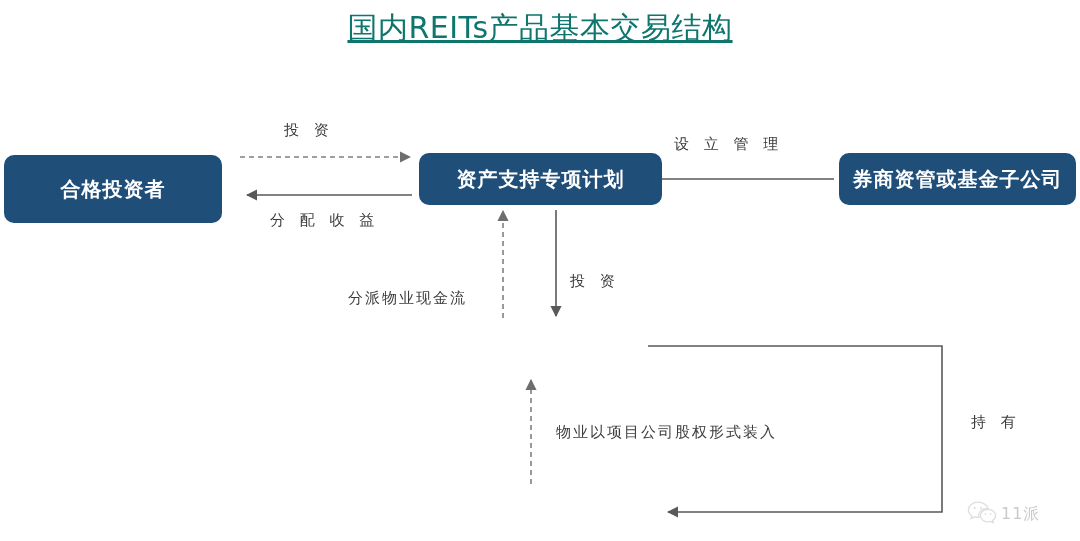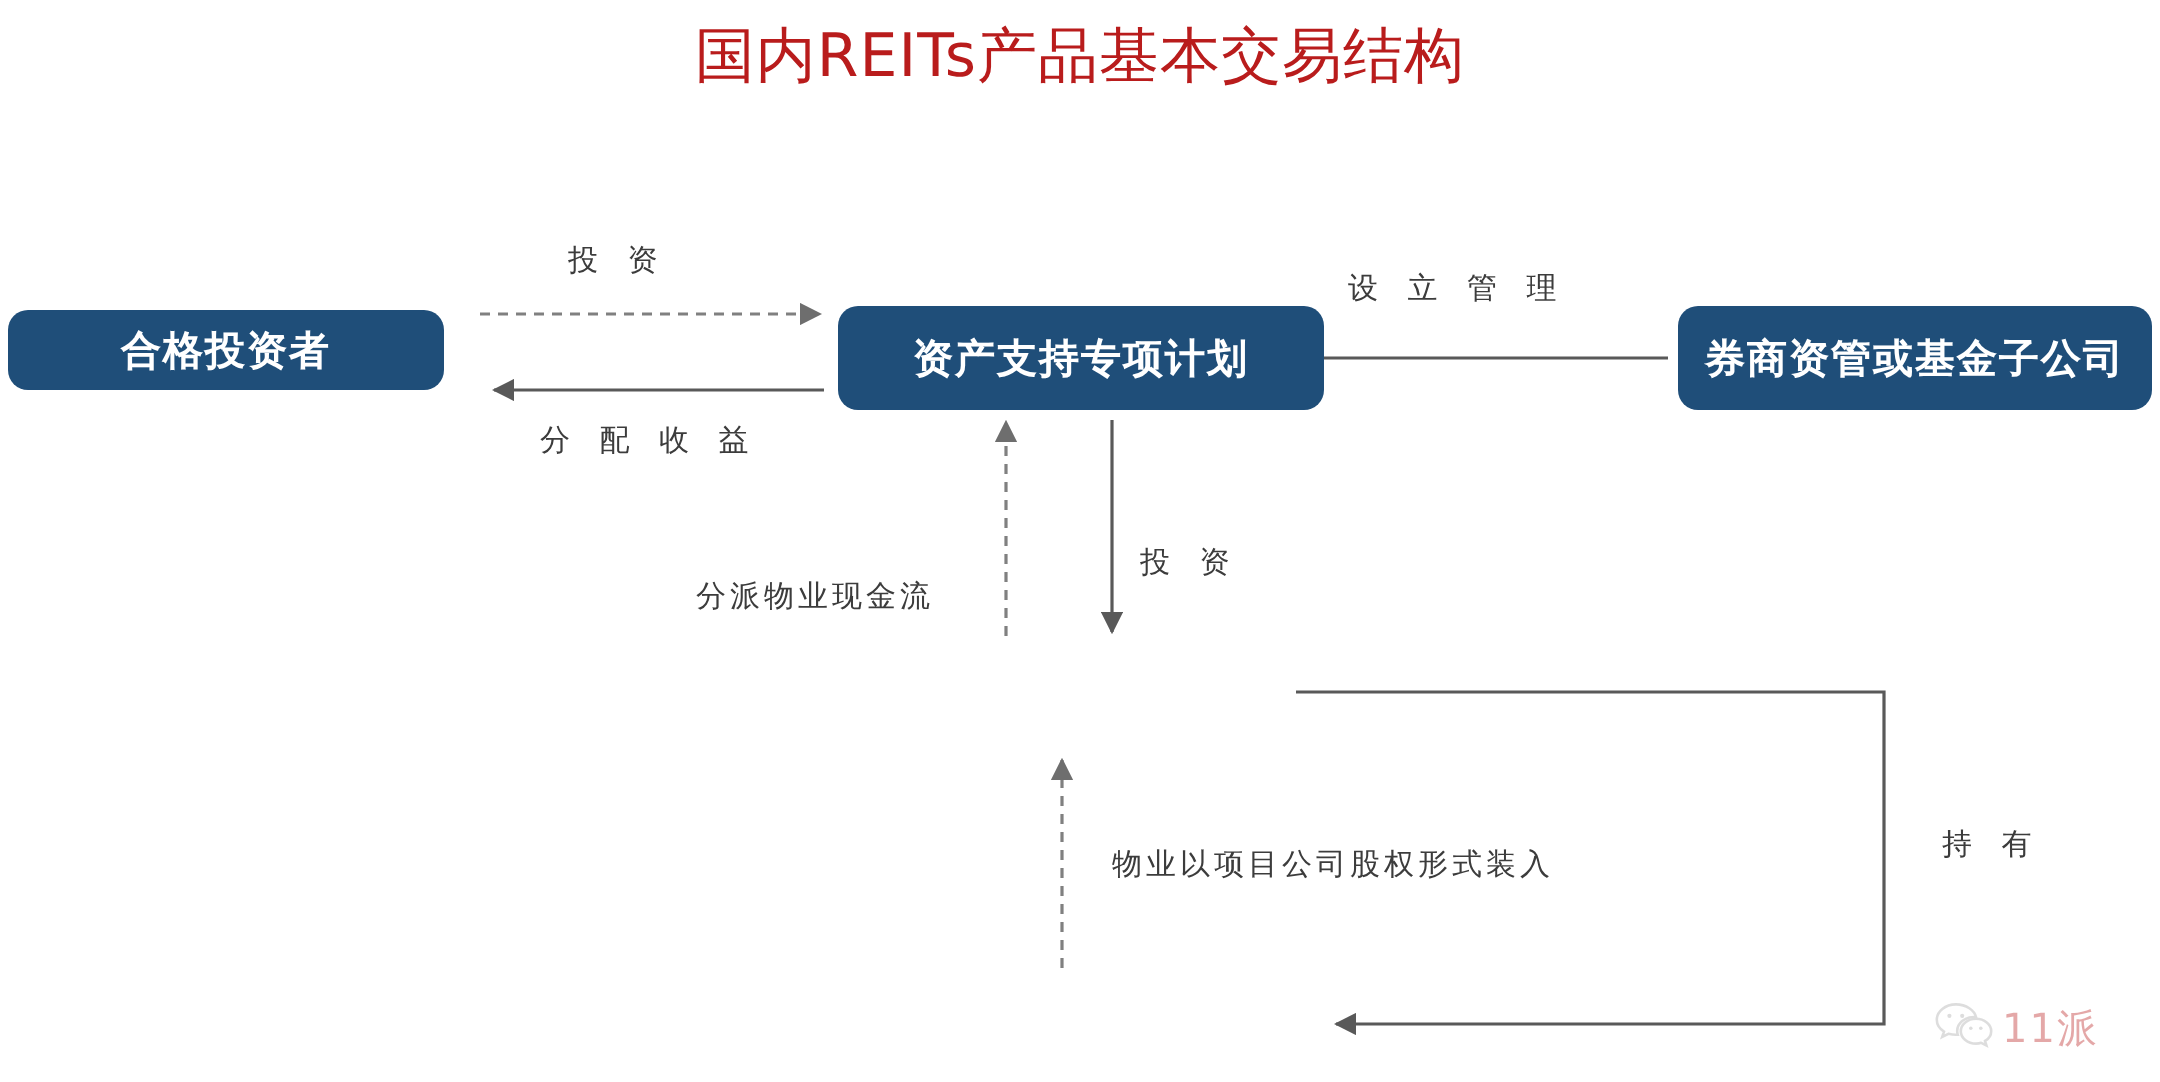--- a/index.html
+++ b/index.html
@@ -25,23 +25,24 @@
     height: 541px;
   }
   .title {
     position: absolute;
     left: 0;
     top: 8px;
     width: 1080px;
     text-align: center;
     font-size: 30px;
     font-weight: 400;
-    color: #b91c1c;
+    color: #0f766e;
     letter-spacing: 0.5px;
     font-family: "DejaVu Sans", "Liberation Sans", sans-serif;
+    text-decoration: underline;
   }
   .node {
     position: absolute;
     background: #1f4e79;
     color: #ffffff;
     border-radius: 10px;
     display: flex;
     align-items: center;
     justify-content: center;
     font-weight: bold;
@@ -61,22 +62,22 @@
     letter-spacing: 5px;
   }
   .watermark {
     position: absolute;
     display: flex;
     align-items: center;
     gap: 4px;
     opacity: 0.38;
   }
   .watermark-text {
-    font-size: 20px;
-    color: #b91c1c;
+    font-size: 16px;
+    color: #737373;
     letter-spacing: 1px;
     font-family: "DejaVu Sans", "Liberation Sans", sans-serif;
   }
 </style>
 </head>
 <body>
 
 <div id="canvas">
 
   <div class="title">国内REITs产品基本交易结构</div>
@@ -99,21 +100,21 @@
 
     <line x1="503" y1="318" x2="503" y2="211" stroke="#808080" stroke-width="1.6" stroke-dasharray="5 4" marker-end="url(#arrow-dashed)"></line>
 
     <line x1="556" y1="210" x2="556" y2="316" stroke="#595959" stroke-width="1.6" marker-end="url(#arrow-solid)"></line>
 
     <line x1="531" y1="484" x2="531" y2="380" stroke="#808080" stroke-width="1.6" stroke-dasharray="5 4" marker-end="url(#arrow-dashed)"></line>
 
     <path d="M 648 346 L 942 346 L 942 512 L 668 512" fill="none" stroke="#595959" stroke-width="1.6" marker-end="url(#arrow-solid)"></path>
   </svg>
 
-  <div class="node" style="left:4px; top:155px; width:218px; height:40px;">
+  <div class="node" style="left:4px; top:155px; width:218px; height:68px;">
     <span>合格投资者</span>
   </div>
 
   <div class="node" style="left:419px; top:153px; width:243px; height:52px;">
     <span>资产支持专项计划</span>
   </div>
 
   <div class="node" style="left:839px; top:153px; width:237px; height:52px;">
     <span>券商资管或基金子公司</span>
   </div>

